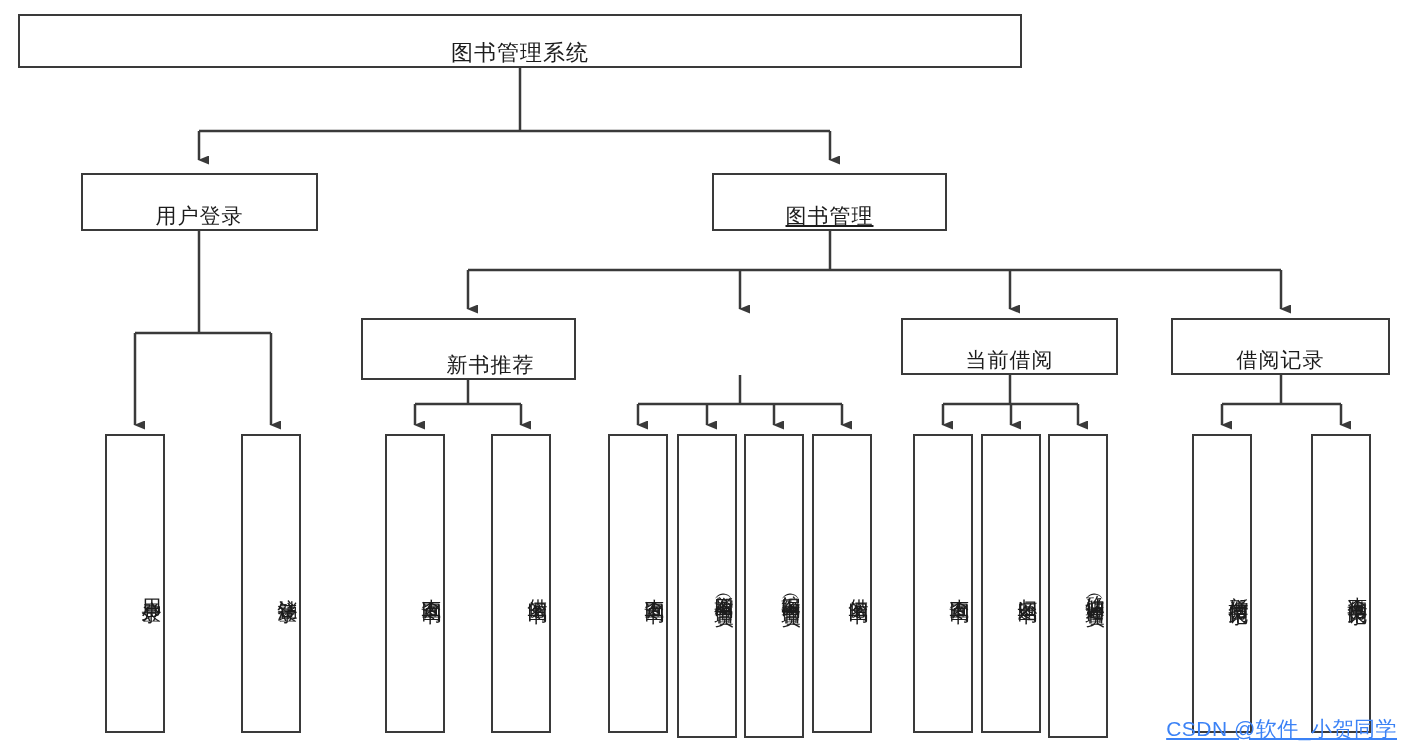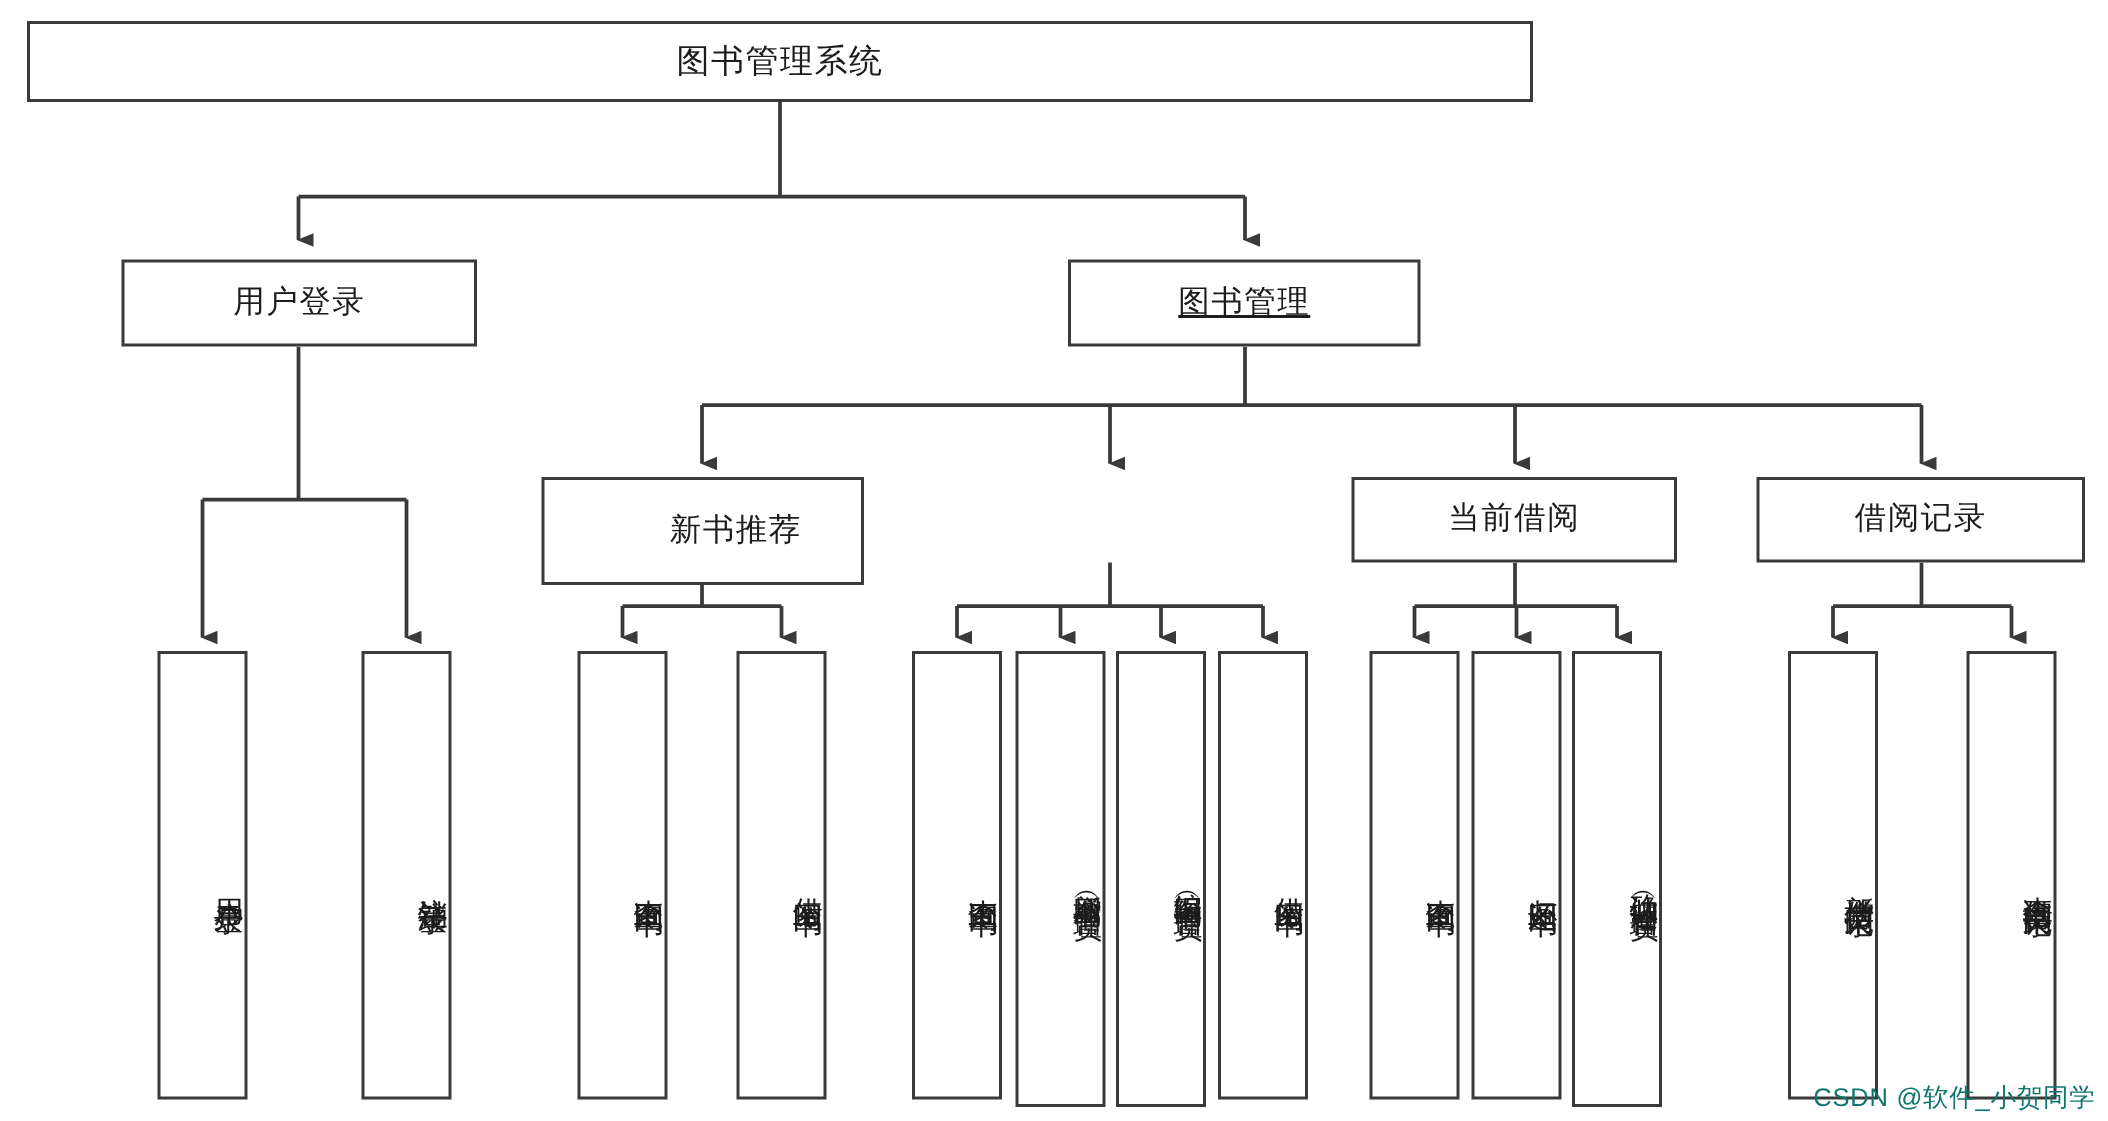--- a/index.html
+++ b/index.html
@@ -25,21 +25,21 @@
     width: 1405px;
     height: 747px;
     pointer-events: none;
   }
   .node {
     position: absolute;
     box-sizing: border-box;
     border: 2.5px solid #3a3a3a;
     background: #ffffff;
     display: flex;
-    align-items: center;
+    align-items: flex-end;
     justify-content: center;
     color: #1c1c1c;
     line-height: 1.18;
   }
   .node.horizontal {
     font-size: 21px;
     letter-spacing: 1px;
   }
   .node.vertical {
     writing-mode: vertical-rl;
@@ -51,25 +51,26 @@
     padding-top: 6px;
     white-space: nowrap;
   }
   .node.root {
     font-size: 22px;
   }
   .watermark {
     position: absolute;
     right: 8px;
     bottom: 4px;
-    font-size: 17px;
-    color: #0f766e;
+    font-size: 21px;
+    color: #3b82f6;
     letter-spacing: 0.5px;
     white-space: nowrap;
     font-family: "Liberation Sans", "DejaVu Sans", sans-serif;
+    text-decoration: underline;
   }
 </style>
 </head>
 <body>
 
 <div id="canvas">
 
   <svg class="wires" viewBox="0 0 1405 747">
     <defs>
       <marker id="arrow" markerWidth="9" markerHeight="11" refX="4.5" refY="10" orient="auto" markerUnits="userSpaceOnUse">
@@ -124,21 +125,21 @@
     <span>图书管理系统</span>
   </div>
 
   <div class="node horizontal" style="left:81px; top:173px; width:237px; height:58px;">
     <span>用户登录</span>
   </div>
   <div class="node horizontal" style="left:712px; top:173px; width:235px; height:58px;text-decoration:underline;">
     <span>图书管理</span>
   </div>
 
-  <div class="node horizontal" style="left:361px; top:318px; width:215px; height:72px;padding-left:44px;">
+  <div class="node horizontal" style="left:361px; top:318px; width:215px; height:62px;padding-left:44px;">
     <span>新书推荐</span>
   </div>
   <div class="node horizontal" style="left:901px; top:318px; width:217px; height:57px;">
     <span>当前借阅</span>
   </div>
   <div class="node horizontal" style="left:1171px; top:318px; width:219px; height:57px;">
     <span>借阅记录</span>
   </div>
 
   <div class="node vertical" style="left:105px; top:434px; width:60px; height:299px;">

